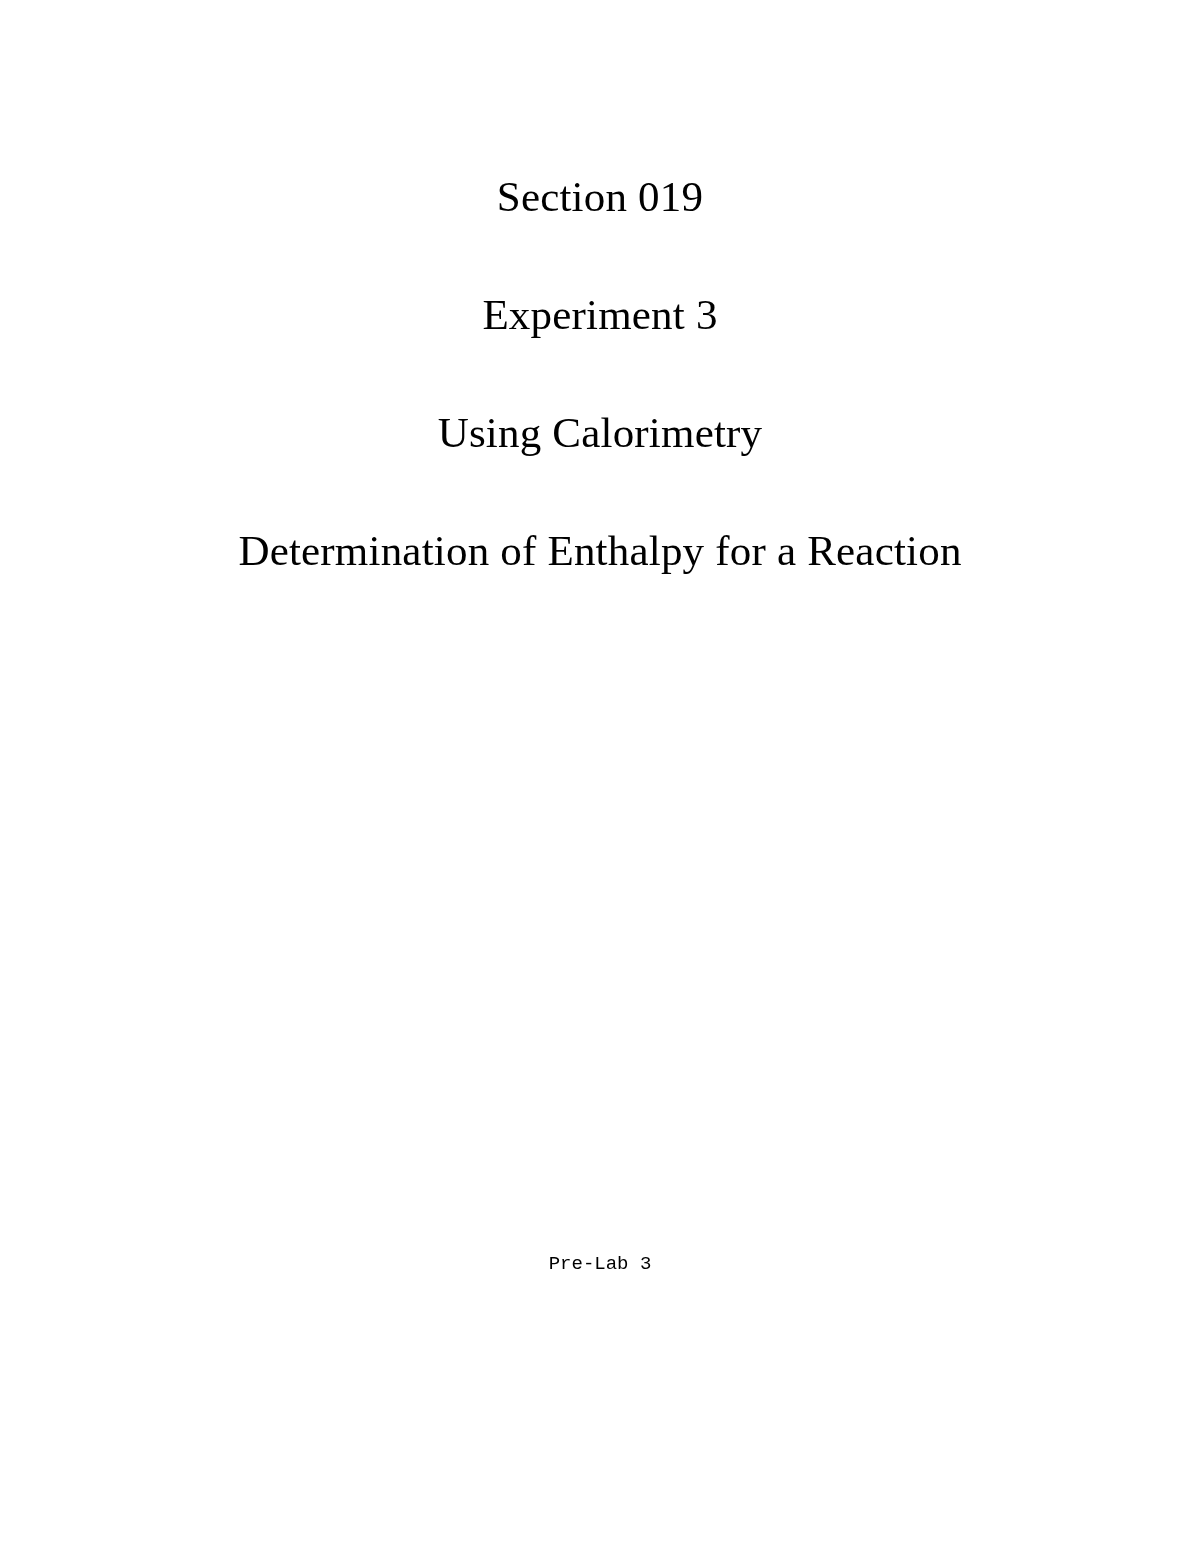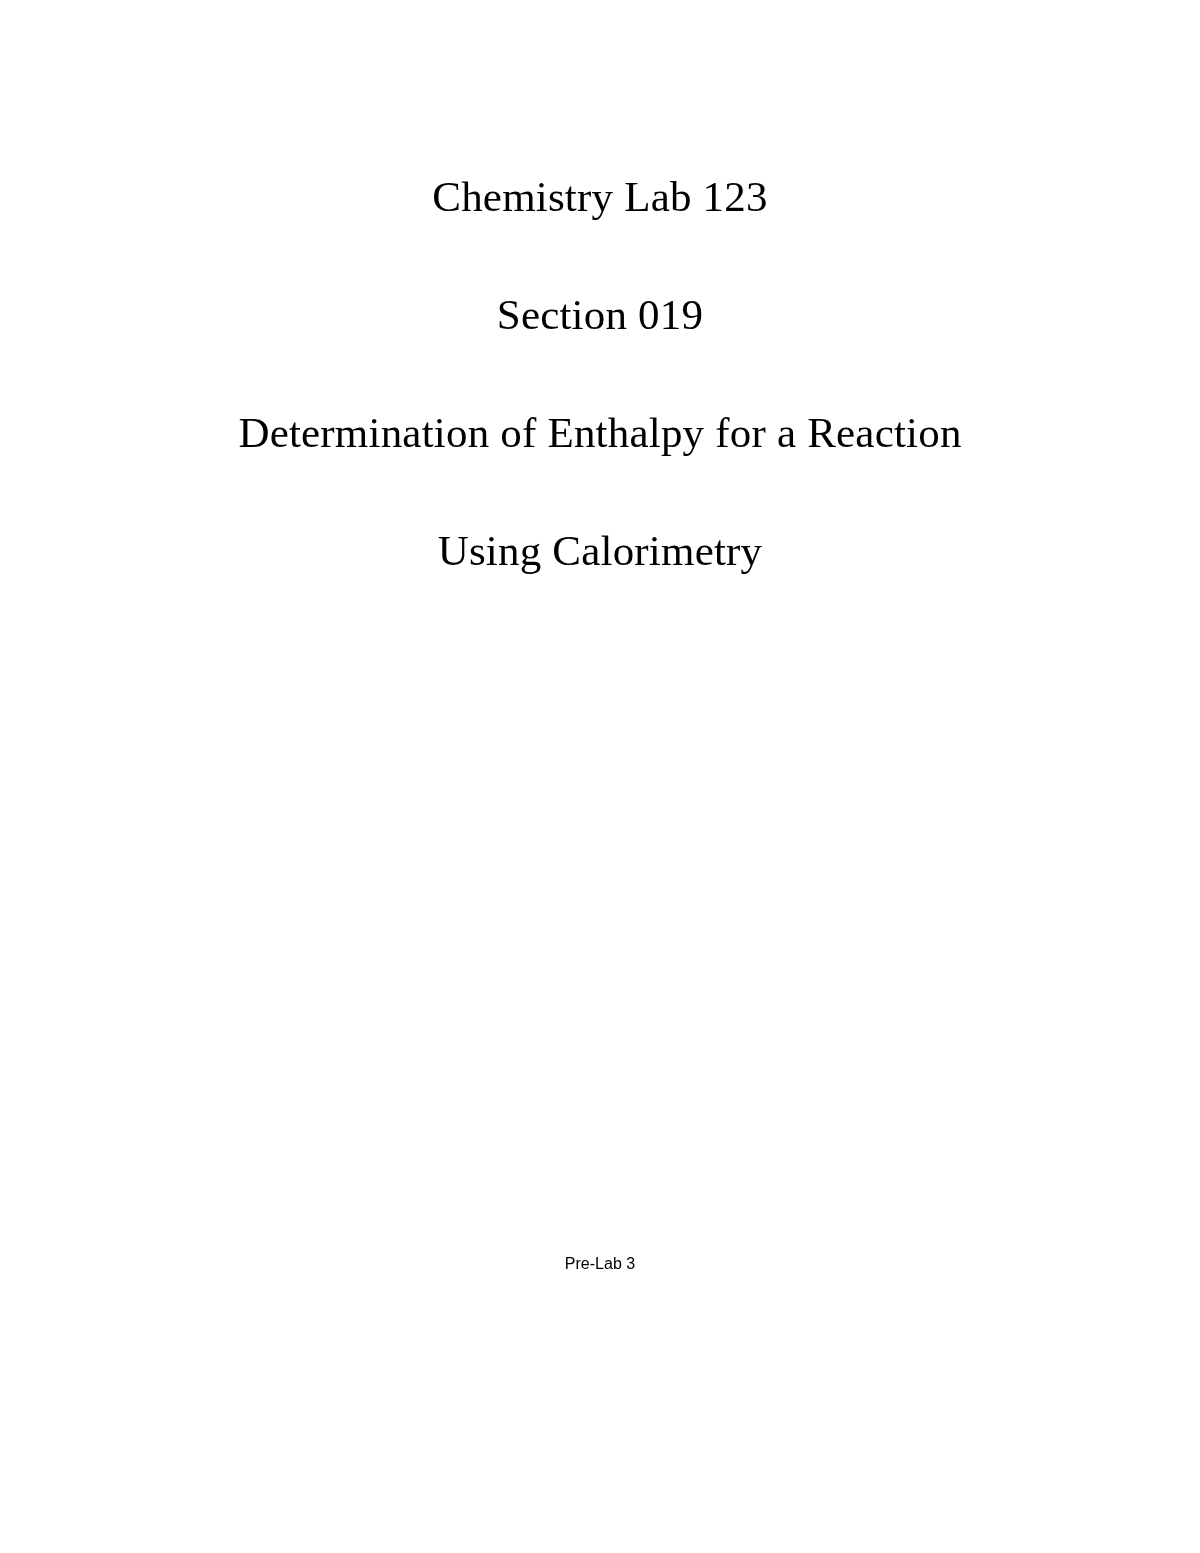--- a/index.html
+++ b/index.html
@@ -37,33 +37,33 @@
     letter-spacing: 0.2px;
     color: #000000;
     white-space: nowrap;
   }
   .footer-note {
     position: absolute;
     top: 1252px;
     left: 0;
     width: 1200px;
     text-align: center;
-    font-family: Liberation Sans, sans-serif;
-    font-size: 16px;
+    font-family: Liberation Mono, monospace;
+    font-size: 19px;
     line-height: 24px;
     color: #000000;
   }
 </style>
 </head>
 <body>
 
 <div class="page">
 
   <div class="title-block">
-    <div class="title-line">Chemistry Lab 123</div>
     <div class="title-line">Section 019</div>
+    <div class="title-line">Experiment 3</div>
+    <div class="title-line">Using Calorimetry</div>
     <div class="title-line">Determination of Enthalpy for a Reaction</div>
-    <div class="title-line">Using Calorimetry</div>
   </div>
 
   <div class="footer-note">Pre-Lab 3</div>
 
 </div>
 
 </body></html>

